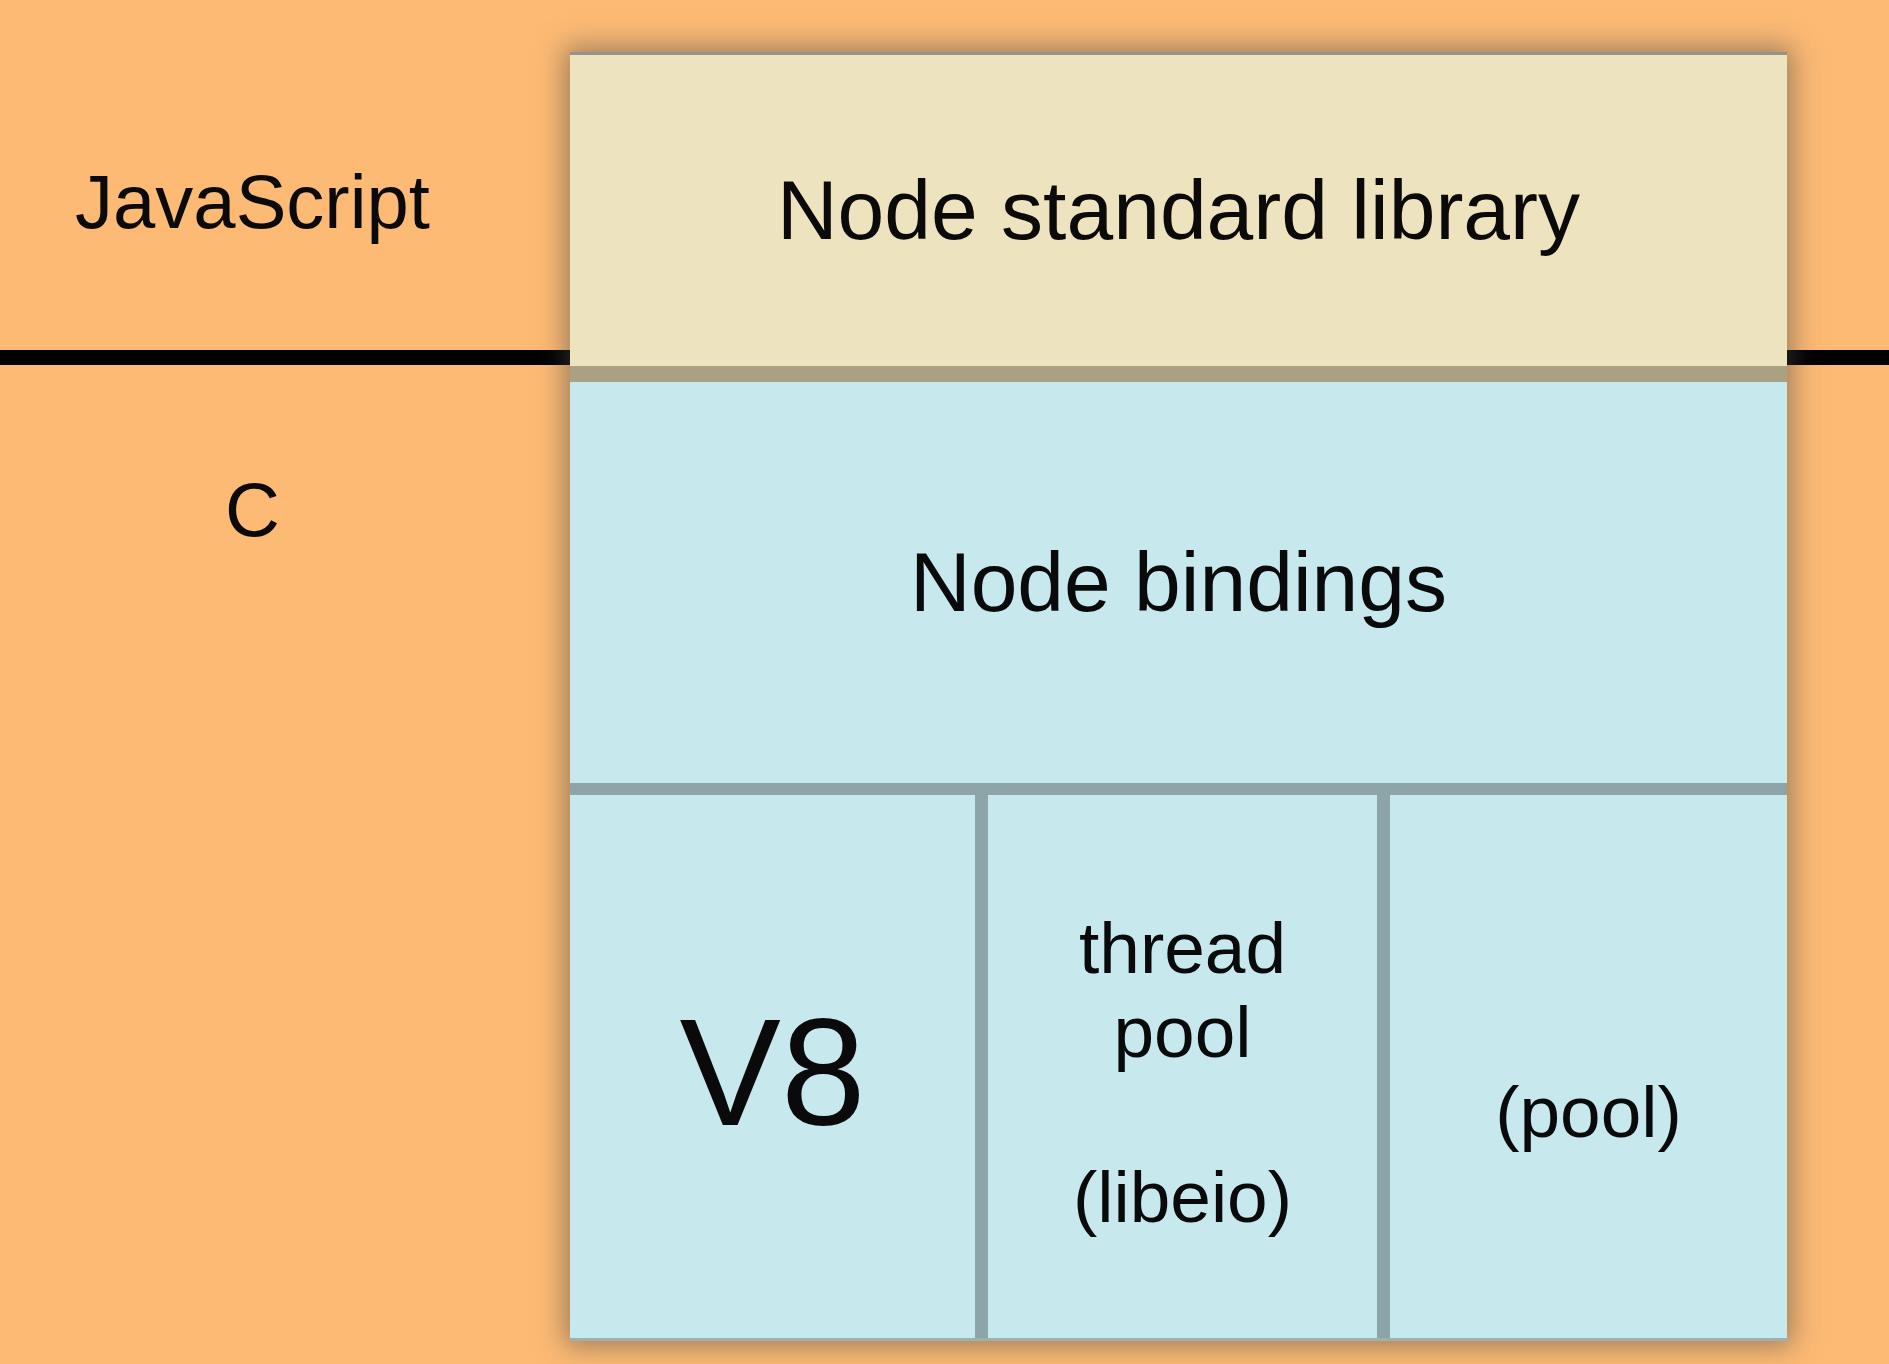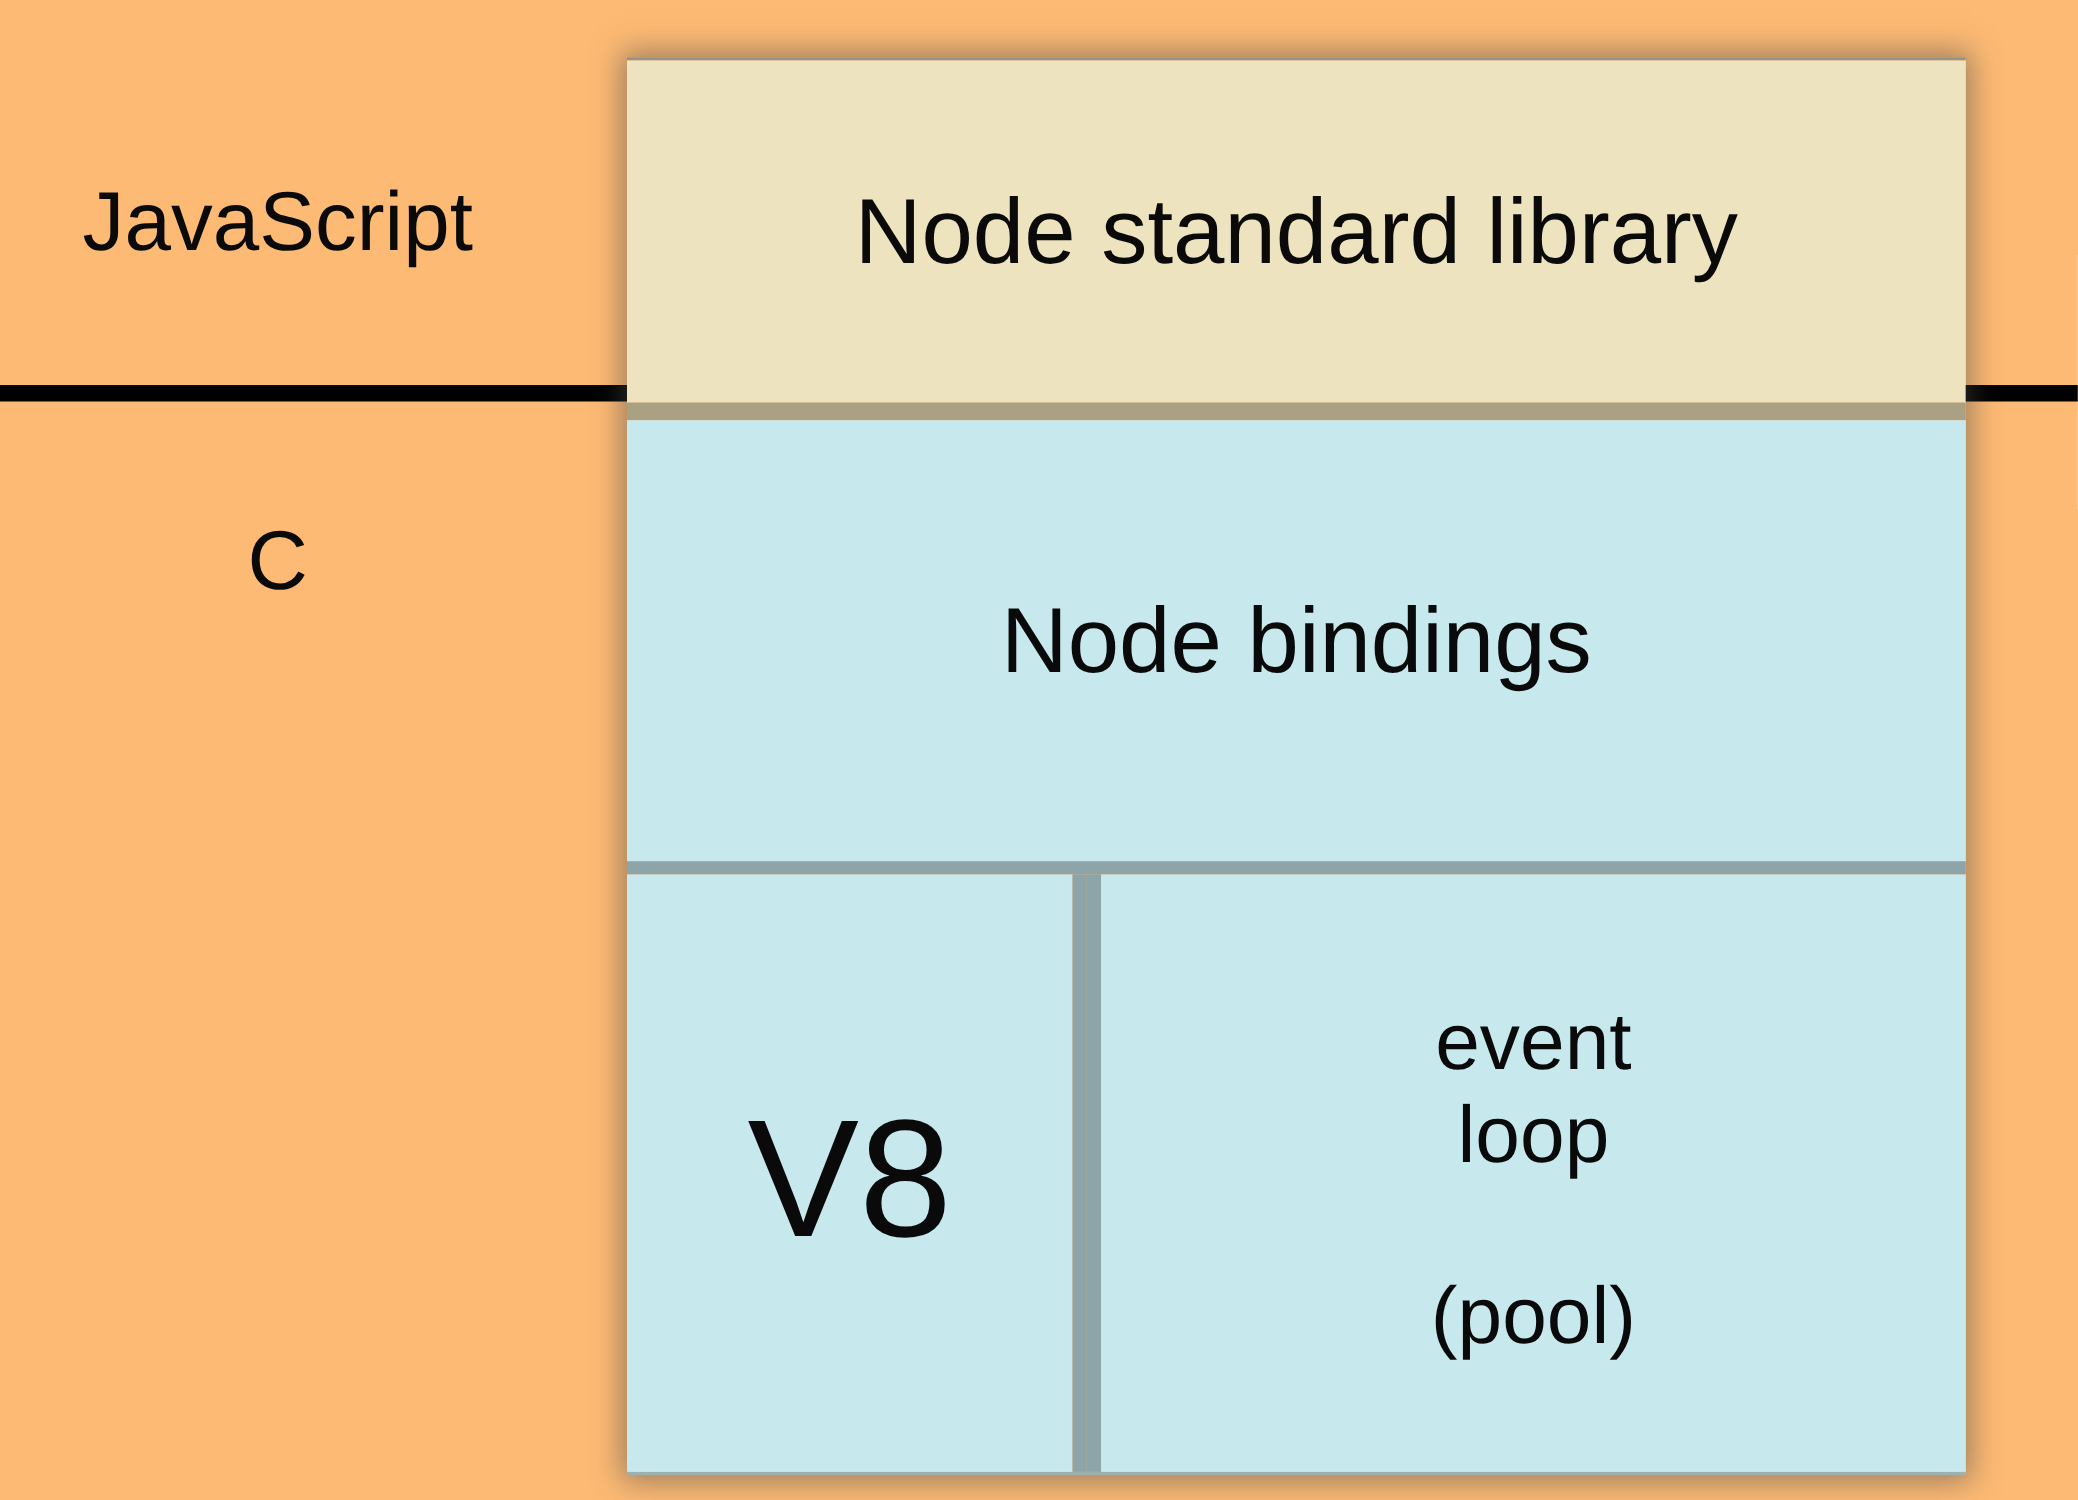--- a/index.html
+++ b/index.html
@@ -95,26 +95,29 @@
     <div class="sep-gray"></div>
 
     <div class="bottom-row">
 
       <div class="col col-v8">
         <span class="v8-text">V8</span>
       </div>
 
       <div class="vsep"></div>
 
+      <div class="col col-thread">
+        <div class="col-title">
+          <div>thread</div>
+          <div>pool</div>
+        </div>
+        <div class="col-sub">(libeio)</div>
+      </div>
 
       <div class="vsep"></div>
 
       <div class="col col-event">
-        <div class="col-title">
-          <div>event</div>
-          <div>loop</div>
-        </div>
         <div class="col-sub">(pool)</div>
       </div>
 
     </div>
   </div>
 </div>
 
 </body></html>

